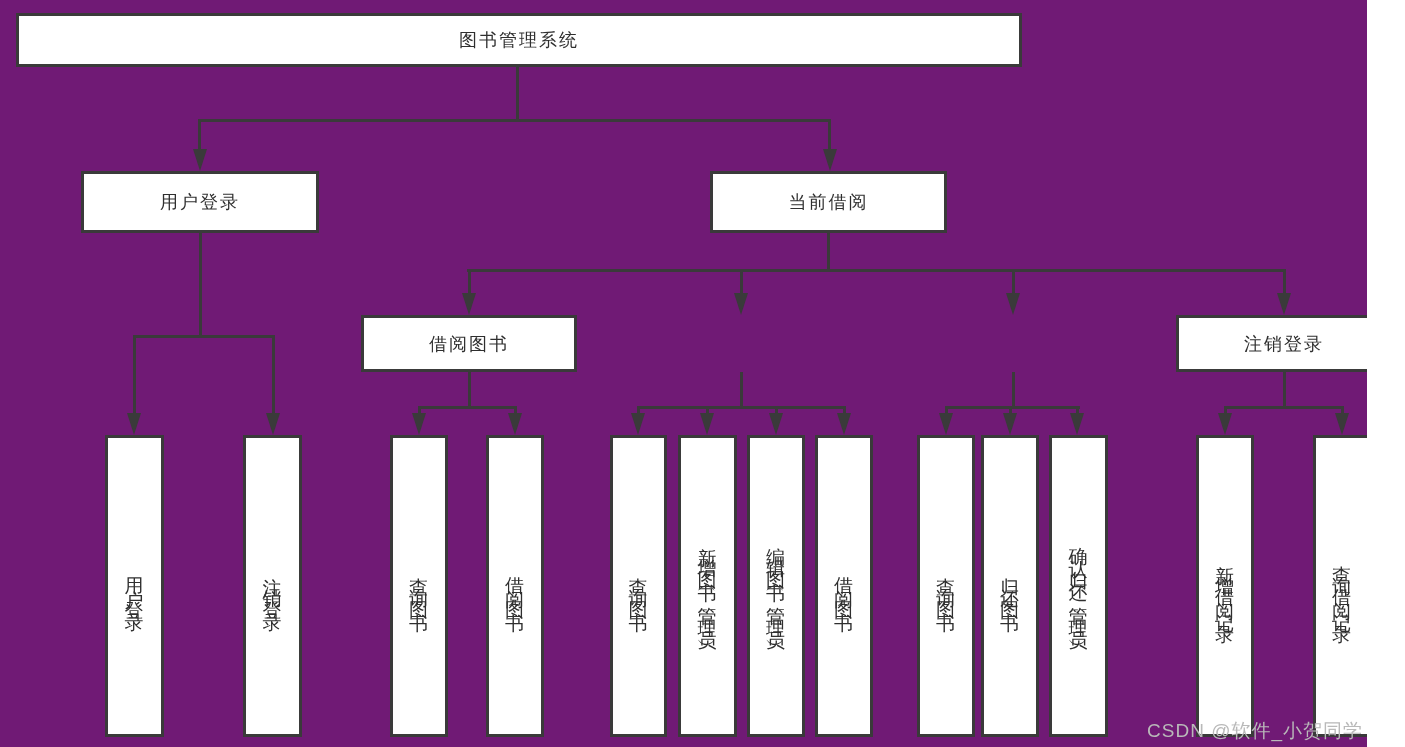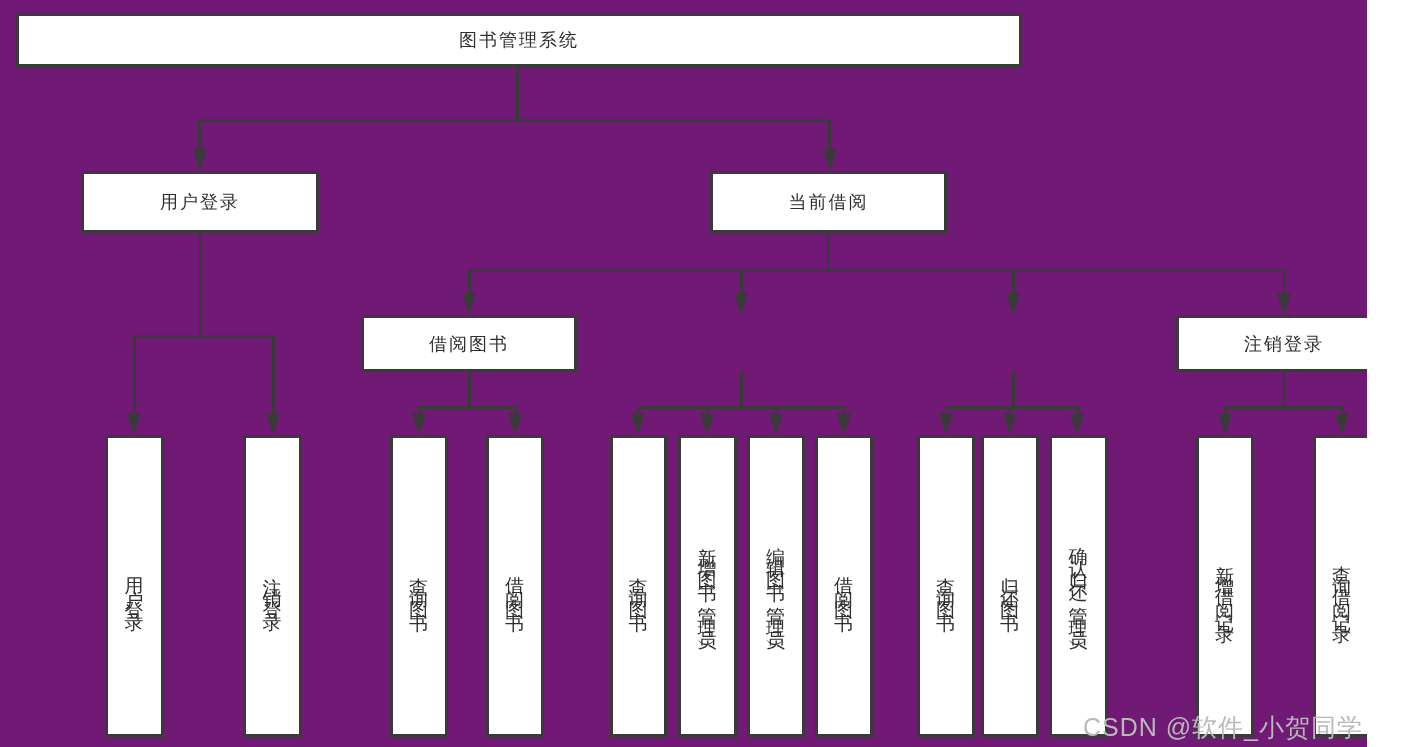--- a/index.html
+++ b/index.html
@@ -35,21 +35,21 @@
     position: absolute;
     width: 0; height: 0;
     border-left: 7px solid transparent;
     border-right: 7px solid transparent;
     border-top: 22px solid #3a3a3a;
   }
   .watermark {
     position: absolute;
     right: 4px;
     bottom: 3px;
-    font-size: 25px;
+    font-size: 19px;
     letter-spacing: 1px;
     color: #b9b9b9;
     z-index: 5;
     white-space: nowrap;
   }
 </style>
 </head>
 <body>
 
 <div class="stage">

